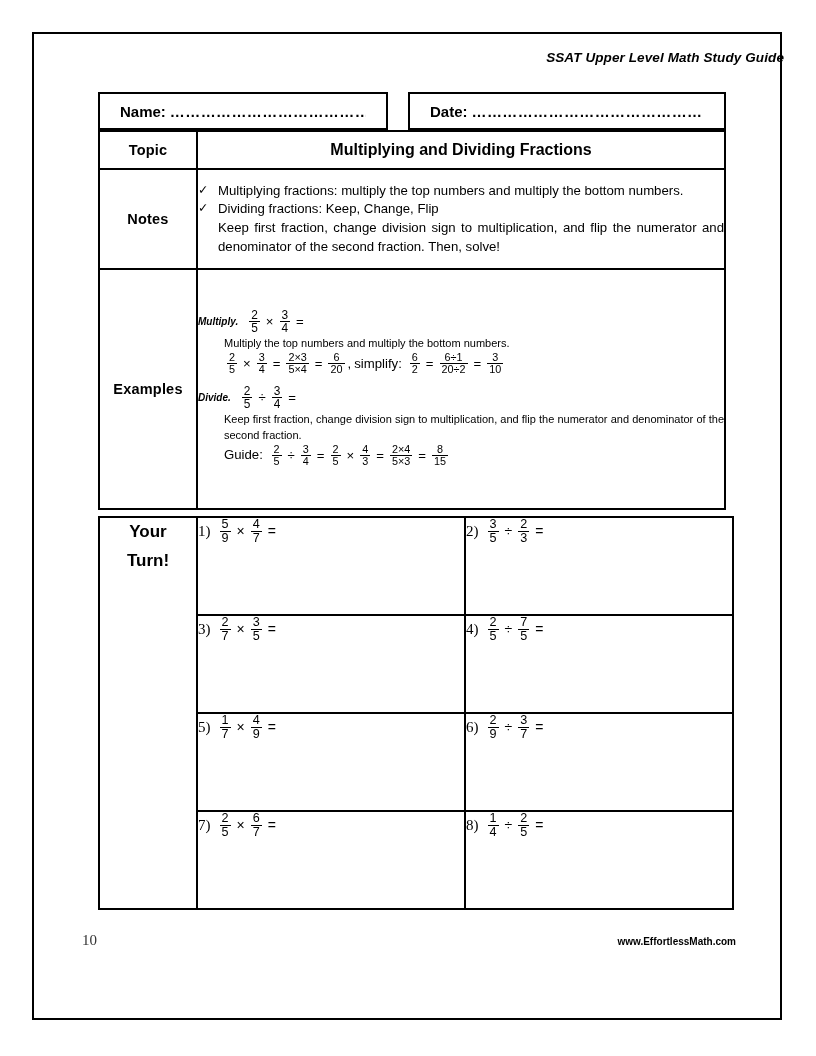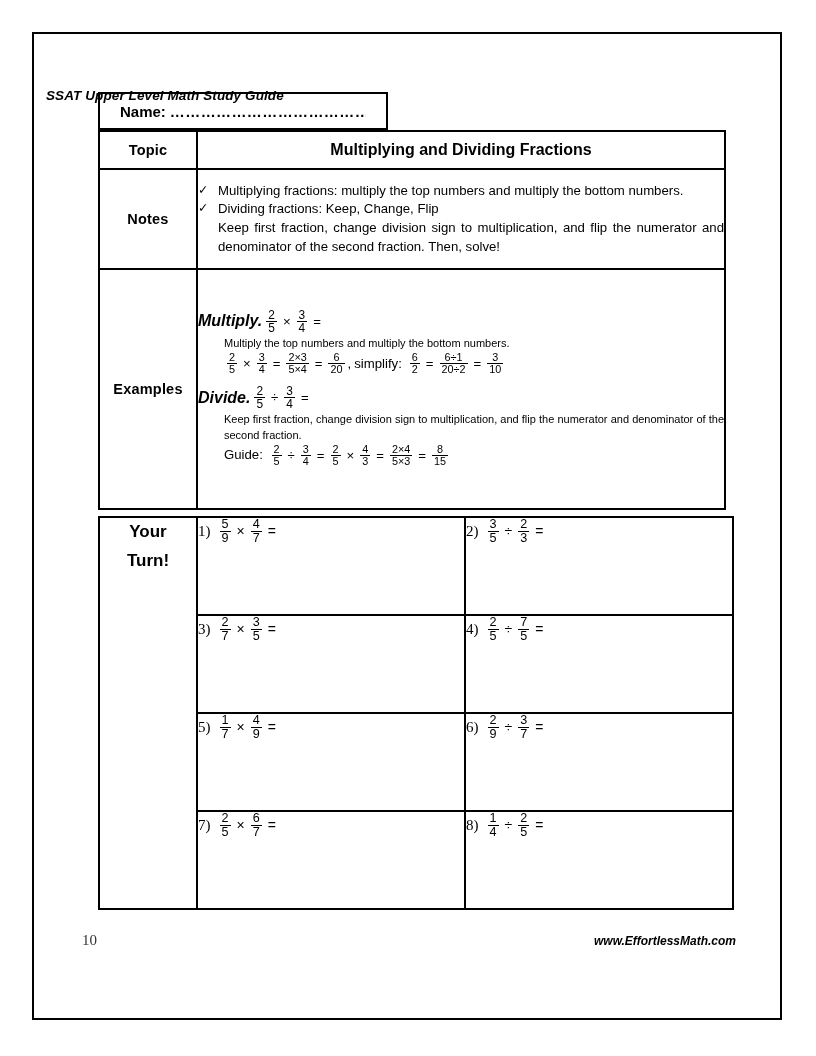--- a/index.html
+++ b/index.html
@@ -30,29 +30,28 @@
   .page-inner {
     position: absolute;
     left: 0; top: 0;
     width: 750px;
     height: 988px;
   }
 
   
   .running-head {
     position: absolute;
-    left: 12px;
+    left: 0;
     top: 16px;
     width: 750px;
-    text-align: left;
+    text-align: right;
     font-weight: bold;
     font-style: italic;
     font-size: 13.5px;
     letter-spacing: 0.1px;
-    margin-top: 38px;
   }
 
   
   .namedate-row {
     position: absolute;
     left: 64px;
     top: 58px;
     width: 628px;
     display: flex;
   }
@@ -141,22 +140,22 @@
     font-size: 13.2px;
     line-height: 1.5;
     margin-bottom: 2px;
     display: flex;
     align-items: center;
     flex-wrap: wrap;
   }
   .ex-head {
     font-weight: bold;
     font-style: italic;
-    font-size: 16px;
-    margin-right: 1px;
+    font-size: 10px;
+    margin-right: 8px;
   }
   .ex-indent { margin-left: 26px; display: block; }
   .ex-para {
     margin-left: 26px;
     font-size: 11px;
     line-height: 1.45;
     text-align: justify;
     text-align-last: left;
   }
   .ex-spacer { height: 8px; }
@@ -237,39 +236,42 @@
     display: flex;
     justify-content: space-between;
     align-items: baseline;
   }
   .page-num {
     font-size: 15px;
     font-family: "Liberation Serif", serif;
     color: #333;
   }
   .site {
-    font-size: 12px;
-    font-weight: bold;
-    font-style: italic;
+    font-size: 10px;
+    font-weight: bold;
   }
 </style>
 </head>
 <body>
 
 <div class="page-frame">
   <div class="page-inner">
 
     <div class="running-head">SSAT Upper Level Math Study Guide</div>
 
     <div class="namedate-row">
       <div class="nd-box nd-name">
         <span>Name:</span>
         <span class="nd-dots">……………………………………..</span>
       </div>
       <div class="nd-gap"></div>
+      <div class="nd-box nd-date">
+        <span>Date:</span>
+        <span class="nd-dots">…………………………………………</span>
+      </div>
     </div>
 
     <table class="main-table">
       <tbody>
           <tr class="topic-row">
         <td class="label-cell">Topic</td>
         <td class="topic-title">Multiplying and Dividing Fractions</td>
       </tr>
       <tr>
         <td class="label-cell">Notes</td>

